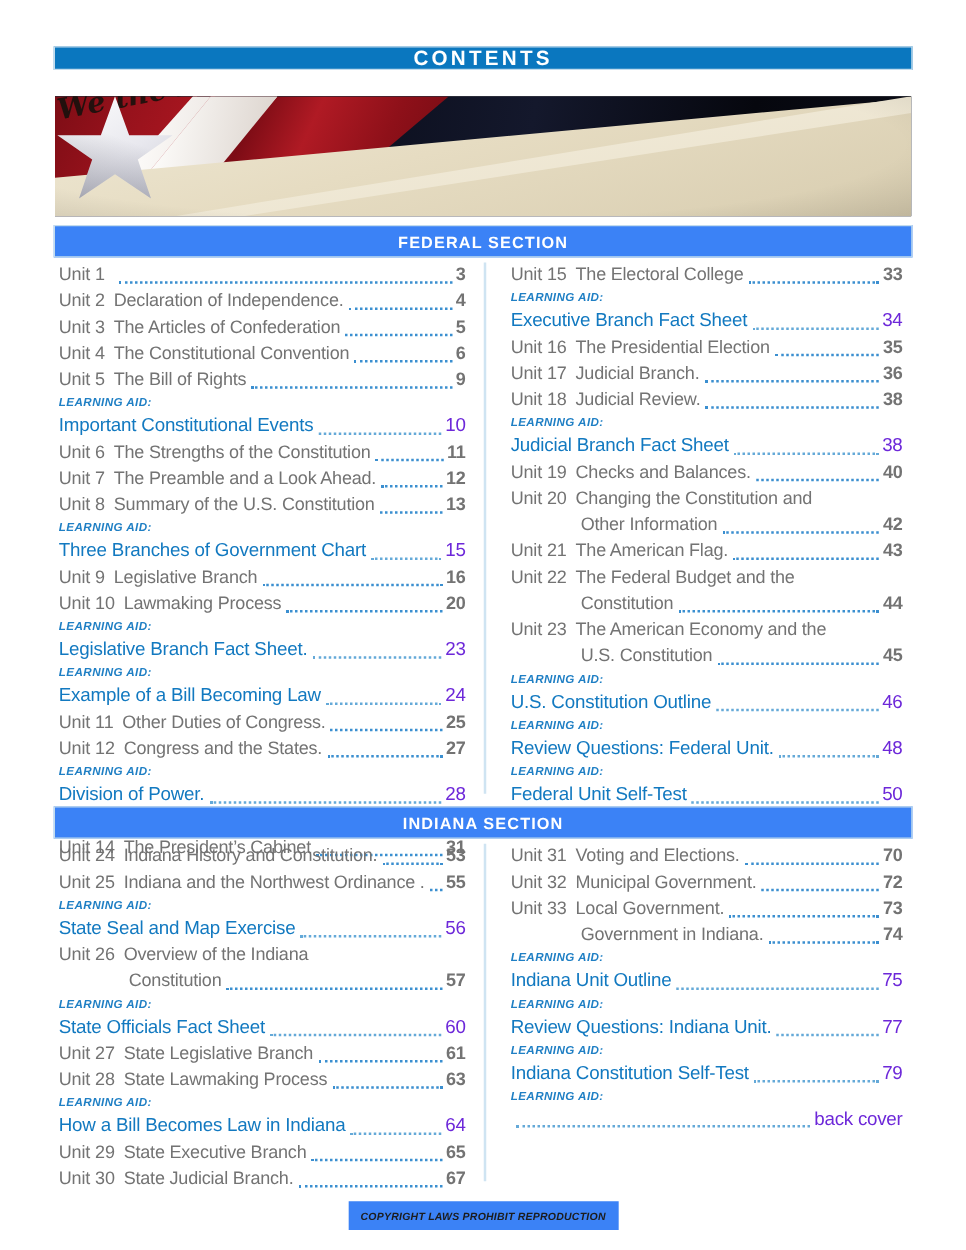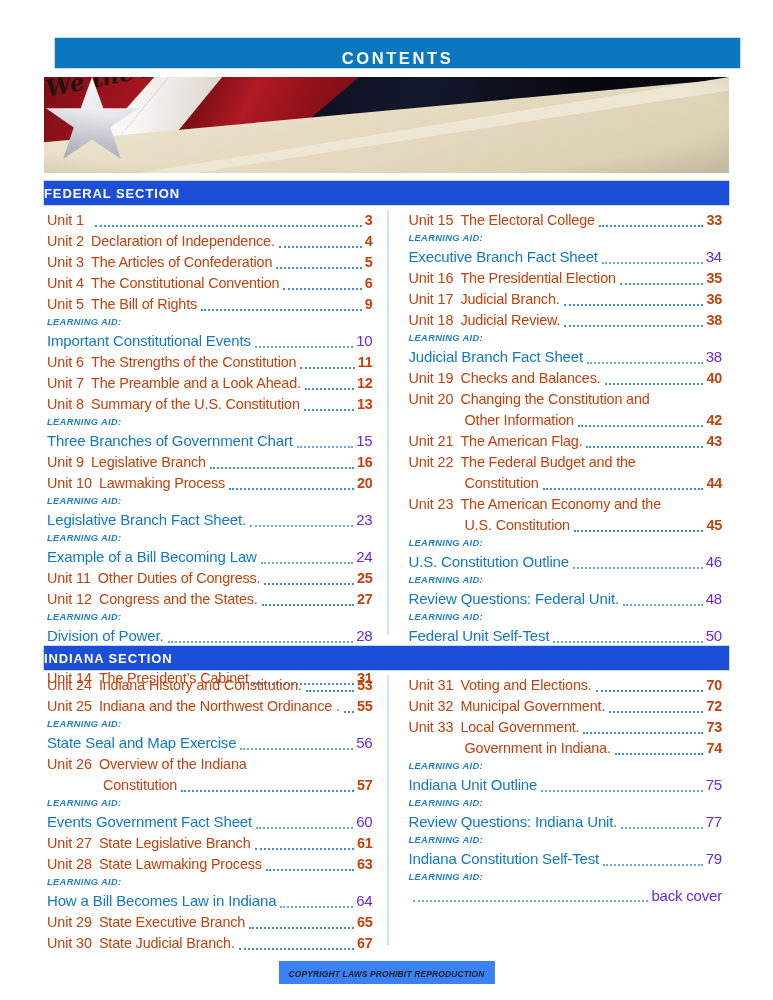--- a/index.html
+++ b/index.html
@@ -15,27 +15,26 @@
     height: 1000px;
     background: #ffffff;
     margin: 0 auto;
     overflow: hidden;
   }
 
   
   .title-bar {
     position: absolute;
     left: 43px; top: 37px;
-    width: 687px; height: 32px;
+    width: 687px; height: 19px;
     background: #0a77bf;
     border: 1px solid #c3dced;
     display: flex;
-    align-items: flex-end;
+    align-items: flex-start;
     justify-content: center;
-    margin-left: 11px;
   }
   .title-bar .title-text {
     color: #ffffff;
     font-size: 16.5px;
     font-weight: bold;
     letter-spacing: 2.6px;
   }
 
   
   .banner {
@@ -126,25 +125,25 @@
   }
   .b-vignette {
     background: radial-gradient(120% 140% at 45% 40%, rgba(0,0,0,0) 45%, rgba(0,0,0,.35) 100%);
   }
 
   
   .section-bar {
     position: absolute;
     left: 43px;
     width: 687px; height: 26px;
-    background: #1d4ed8;
+    background: #3b82f6;
     border: 1px solid #c3dced;
     display: flex;
     align-items: center;
-    justify-content: flex-start;
+    justify-content: center;
   }
   .section-bar .section-text {
     color: #ffffff;
     font-size: 13px;
     font-weight: bold;
     letter-spacing: .9px;
   }
   #bar-federal { top: 180px; }
   #bar-indiana { top: 645px; }
 
@@ -164,21 +163,21 @@
   }
   .col.right { border-left: 2px solid #cfe4f2; padding-left: 20px; }
   .col.left { padding-right: 14px; }
 
   
   .row {
     display: flex;
     align-items: flex-end;
     font-size: 14.4px;
     line-height: 1.46;
-    color: #c2410c;
+    color: #737373;
     white-space: nowrap;
   }
   .row .unit {
     flex: 0 0 auto;
     font-weight: normal;
     padding-right: 7px;
     letter-spacing: -0.1px;
   }
   .row .label { flex: 0 0 auto; letter-spacing: -0.15px; }
   .row .leader {
@@ -500,21 +499,21 @@
           <span class="unit">Unit 26</span>
           <span class="label">Overview of the Indiana</span>
         </div>
         <div class="row cont">
           <span class="label">Constitution</span>
           <span class="leader"></span>
           <span class="pageno">57</span>
         </div>
         <div class="la-label">LEARNING AID:</div>
         <div class="row aid">
-          <span class="label">Events Government Fact Sheet</span>
+          <span class="label">State Officials Fact Sheet</span>
           <span class="leader"></span>
           <span class="pageno">60</span>
         </div>
         <div class="row">
           <span class="unit">Unit 27</span>
           <span class="label">State Legislative Branch</span>
           <span class="leader"></span>
           <span class="pageno">61</span>
         </div>
         <div class="row">

